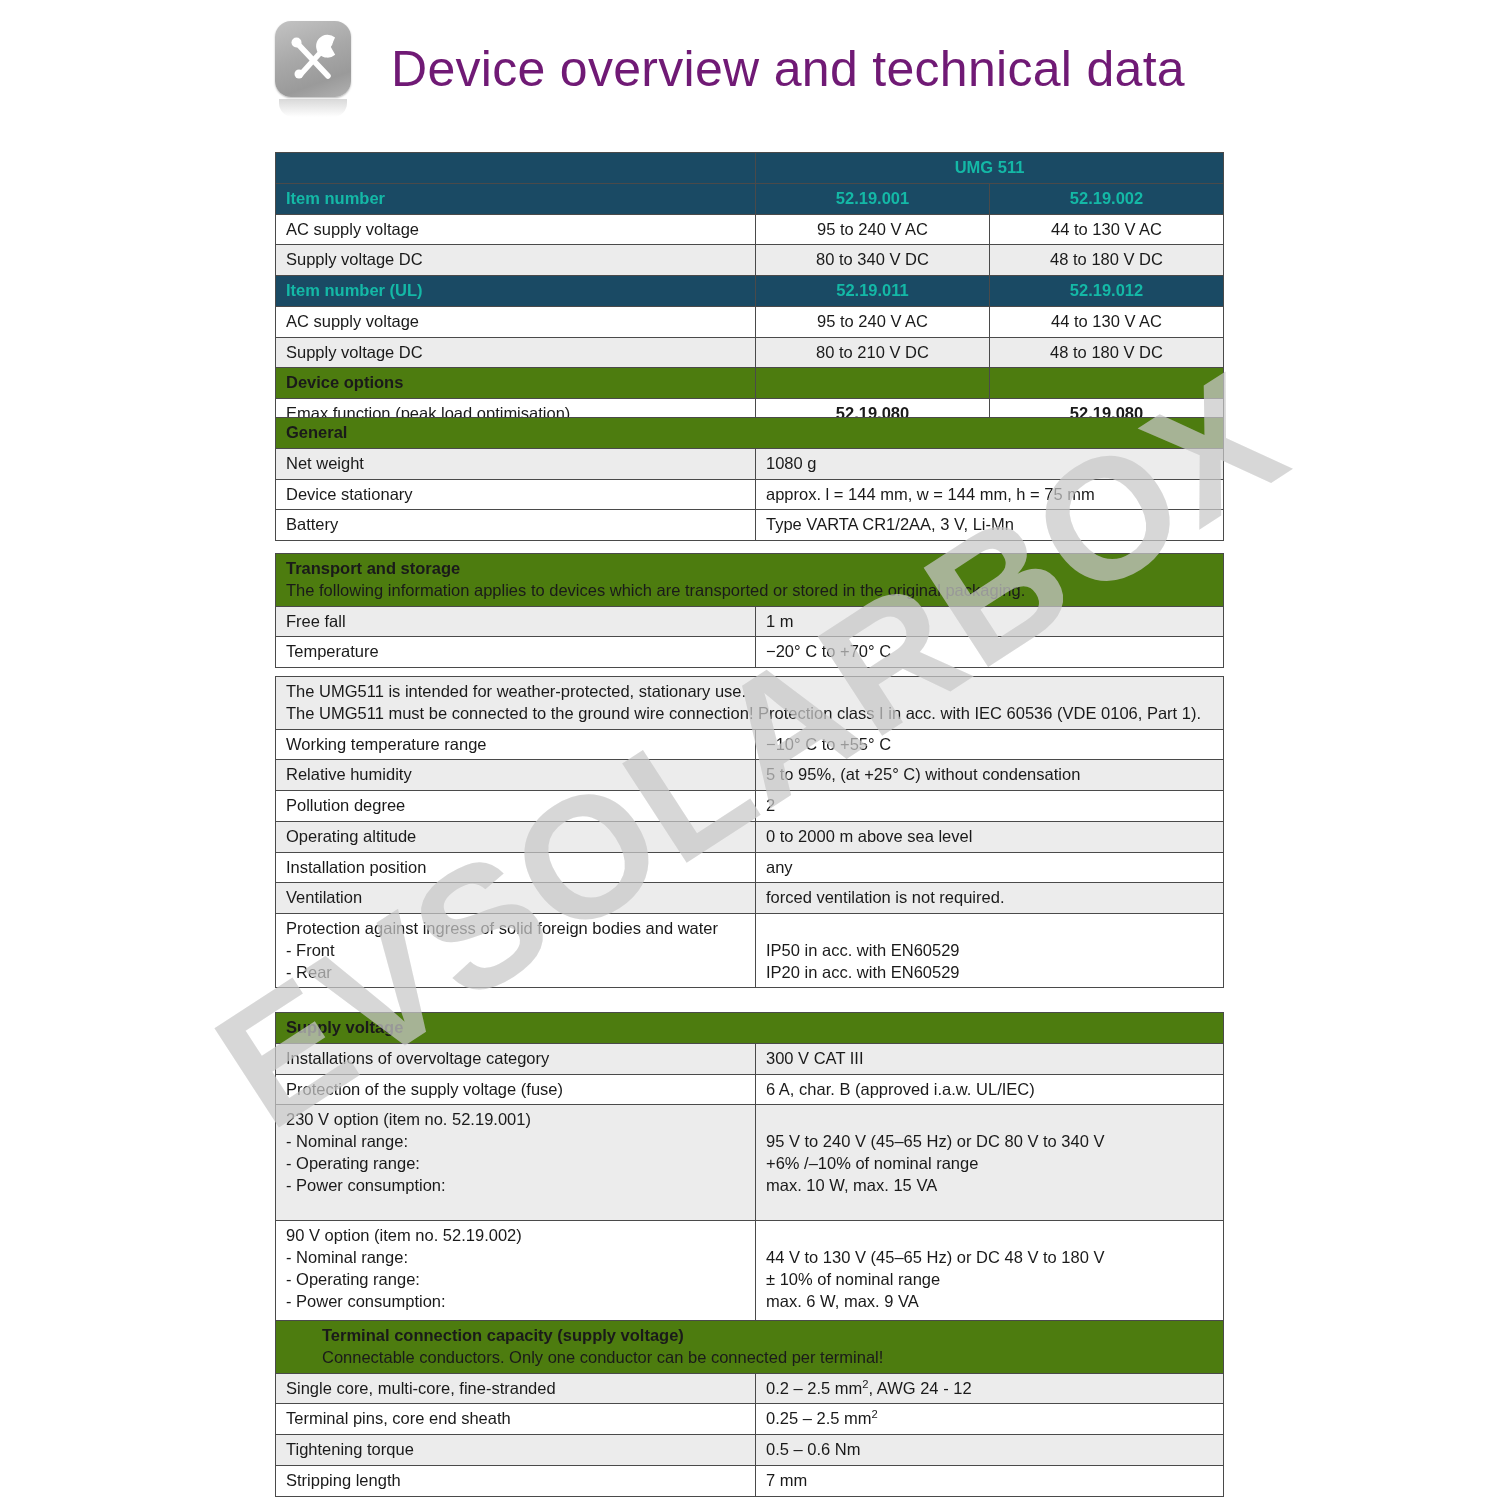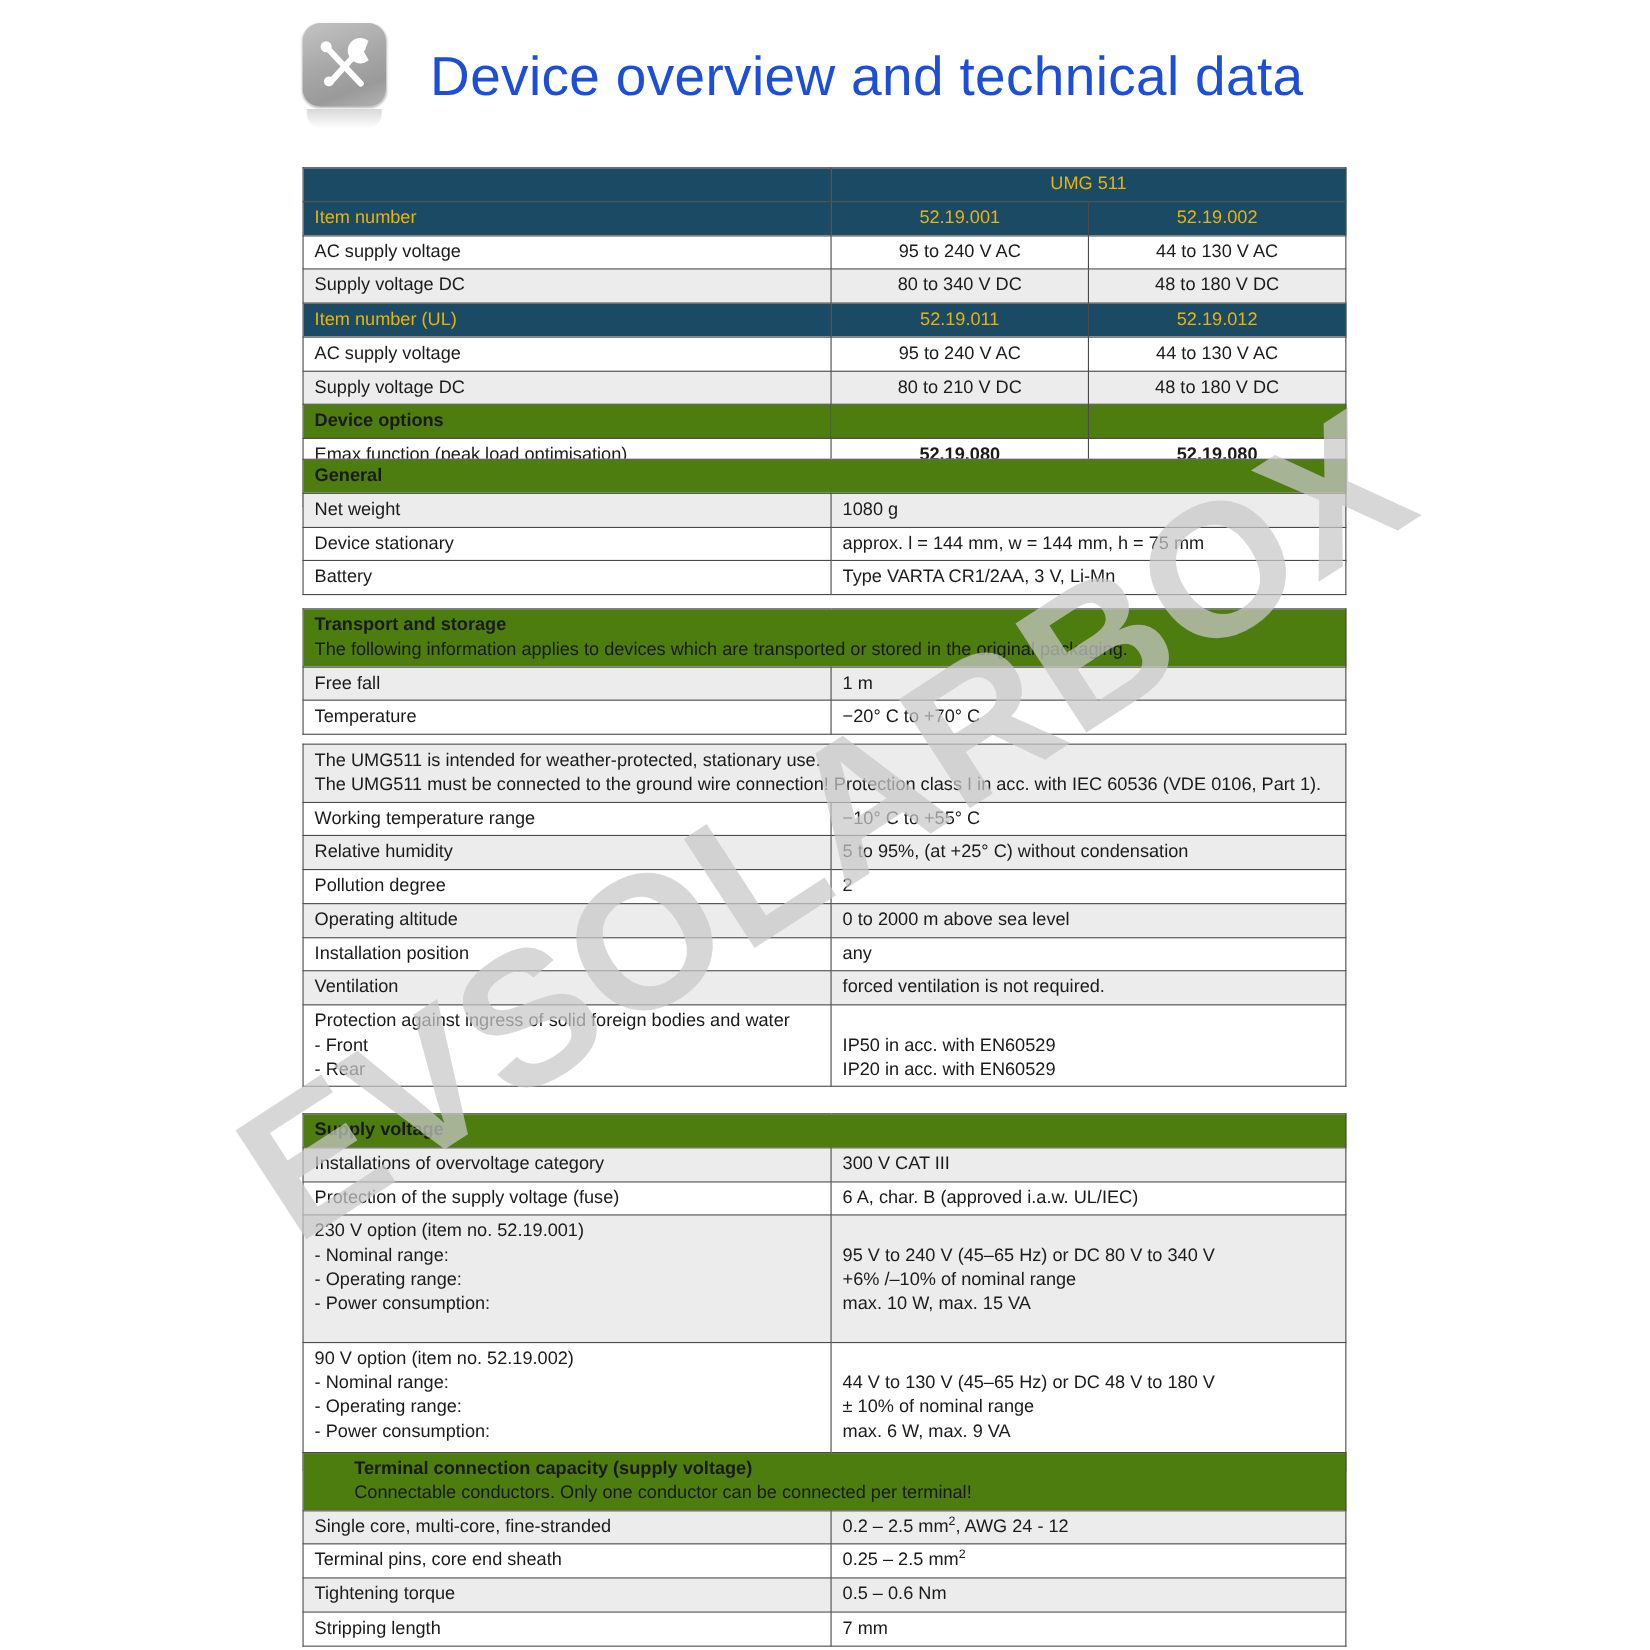--- a/index.html
+++ b/index.html
@@ -75,21 +75,21 @@
     top: 78px;
     width: 68px;
     height: 18px;
     border-radius: 0 0 14px 14px;
     background: linear-gradient(to bottom, rgba(170,170,170,0.45), rgba(255,255,255,0));
   }
   #page-title {
     font-size: 50px;
     font-weight: normal;
     letter-spacing: 0.3px;
-    color: #1d4ed8;
+    color: #701a75;
     line-height: 1.05;
     white-space: nowrap;
   }
 
   
   .tbl {
     position: absolute;
     left: 275px;
     width: 948px;
     border-collapse: collapse;
@@ -101,21 +101,21 @@
   .tbl td {
     border: 1px solid #4a4a4a;
     padding: 4px 10px;
     vertical-align: top;
     line-height: 1.32;
     background: #ffffff;
   }
   .tbl td.shade     { background: #ececec; }
   .tbl td.white     { background: #ffffff; }
   .tbl td.grayhdr   { background: #4d7c0f; font-weight: bold; }
-  .tbl td.bluehdr   { background: #1a4a64; color: #eab308; font-weight: normal; }
+  .tbl td.bluehdr   { background: #1a4a64; color: #14b8a6; font-weight: bold; }
   .tbl td.ctr       { text-align: center; }
   .tbl td.bold      { font-weight: bold; }
   .tbl td.nopad-b   { padding-bottom: 24px; }
 
   .hdr-title  { font-weight: bold; display: block; }
   .hdr-sub    { font-weight: normal; display: block; }
   .ml { display: block; }
   sup { font-size: 0.68em; vertical-align: super; line-height: 0; }
 
   

